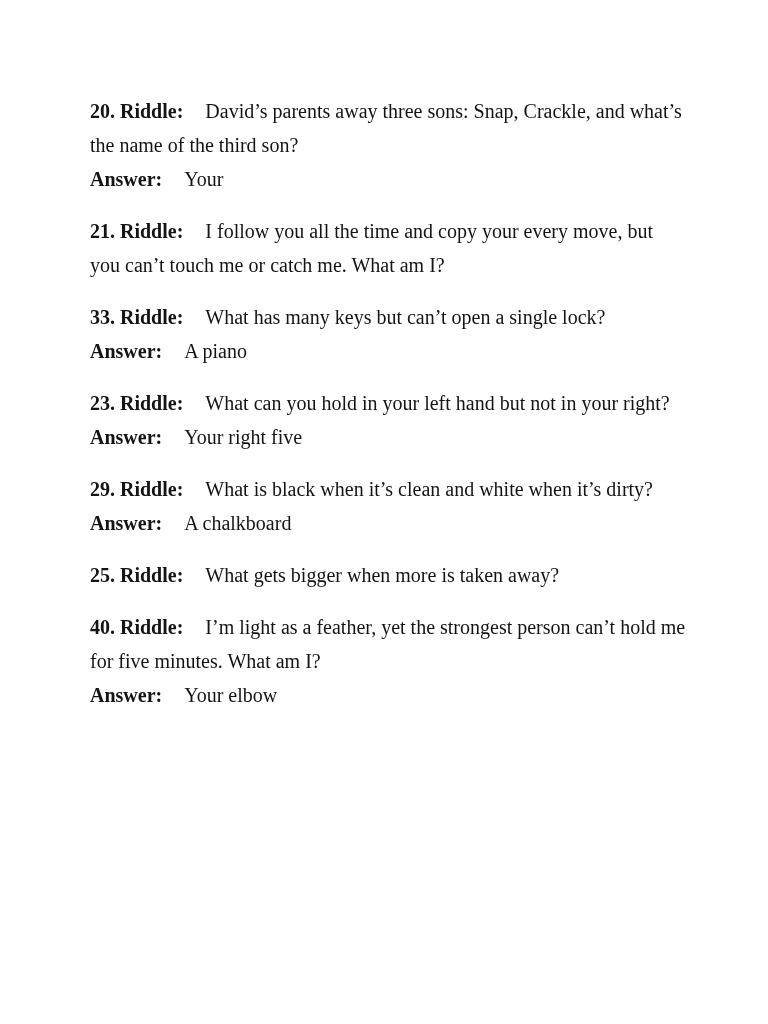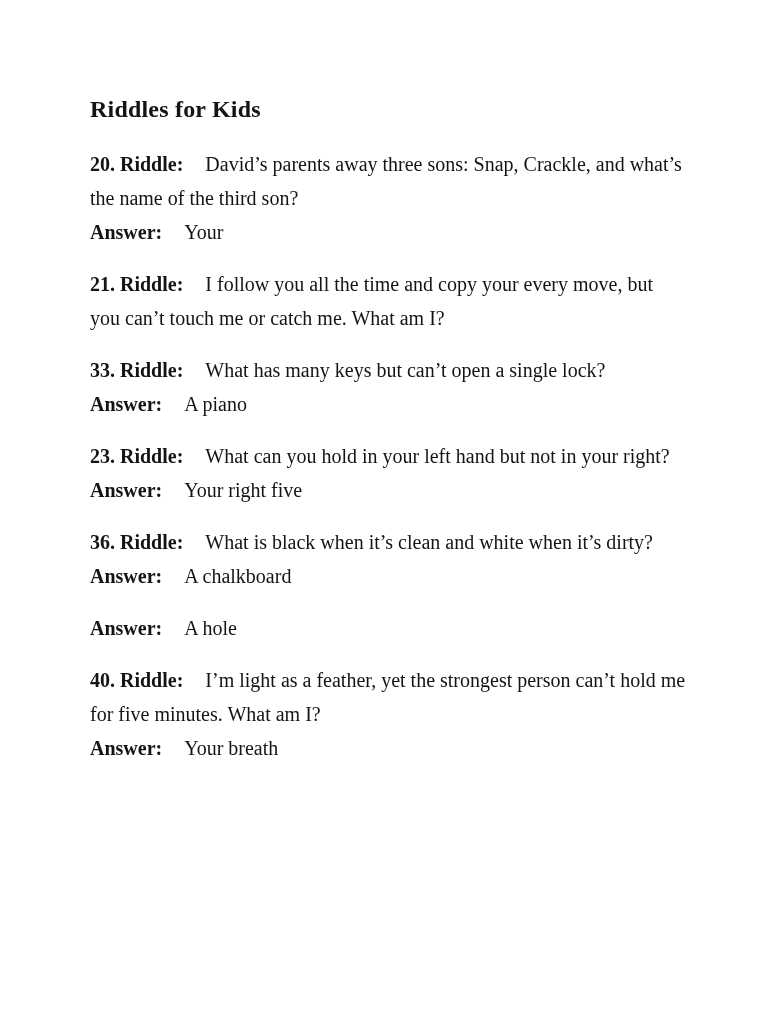--- a/index.html
+++ b/index.html
@@ -41,21 +41,20 @@
   }
   .label {
     margin-right: 22px;
   }
 </style>
 </head>
 <body>
 
 <div class="page">
 
-  <h1 class="doc-title">Riddles for Kids</h1>
 
   <section class="riddle">
     <p class="q"><span class="bold label">20. Riddle:</span><span>David’s parents away three sons: Snap, Crackle, and what’s the name of the third son?</span></p>
     <p class="a"><span class="bold label">Answer:</span><span>Your</span></p>
   </section>
 
   <section class="riddle">
     <p class="q"><span class="bold label">21. Riddle:</span><span>I follow you all the time and copy your every move, but you can’t touch me or catch me. What am I?</span></p>
   </section>
 
@@ -63,26 +62,26 @@
     <p class="q"><span class="bold label">33. Riddle:</span><span>What has many keys but can’t open a single lock?</span></p>
     <p class="a"><span class="bold label">Answer:</span><span>A piano</span></p>
   </section>
 
   <section class="riddle">
     <p class="q"><span class="bold label">23. Riddle:</span><span>What can you hold in your left hand but not in your right?</span></p>
     <p class="a"><span class="bold label">Answer:</span><span>Your right five</span></p>
   </section>
 
   <section class="riddle">
-    <p class="q"><span class="bold label">36. Riddle:</span><span>What is black when it’s clean and white when it’s dirty?</span></p>
+    <p class="q"><span class="bold label">29. Riddle:</span><span>What is black when it’s clean and white when it’s dirty?</span></p>
     <p class="a"><span class="bold label">Answer:</span><span>A chalkboard</span></p>
   </section>
 
   <section class="riddle">
-    <p class="a"><span class="bold label">Answer:</span><span>A hole</span></p>
+    <p class="q"><span class="bold label">25. Riddle:</span><span>What gets bigger when more is taken away?</span></p>
   </section>
 
   <section class="riddle">
     <p class="q"><span class="bold label">40. Riddle:</span><span>I’m light as a feather, yet the strongest person can’t hold me for five minutes. What am I?</span></p>
-    <p class="a"><span class="bold label">Answer:</span><span>Your breath</span></p>
+    <p class="a"><span class="bold label">Answer:</span><span>Your elbow</span></p>
   </section>
 
 </div>
 
 </body></html>

